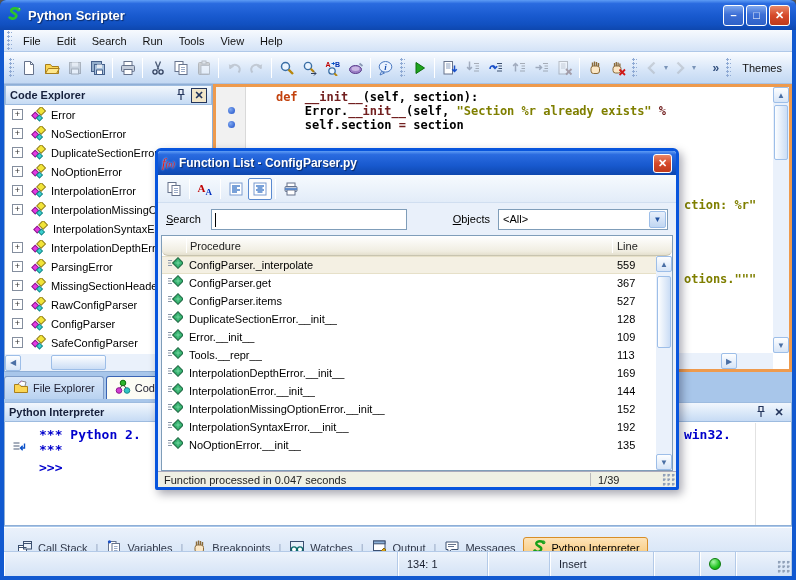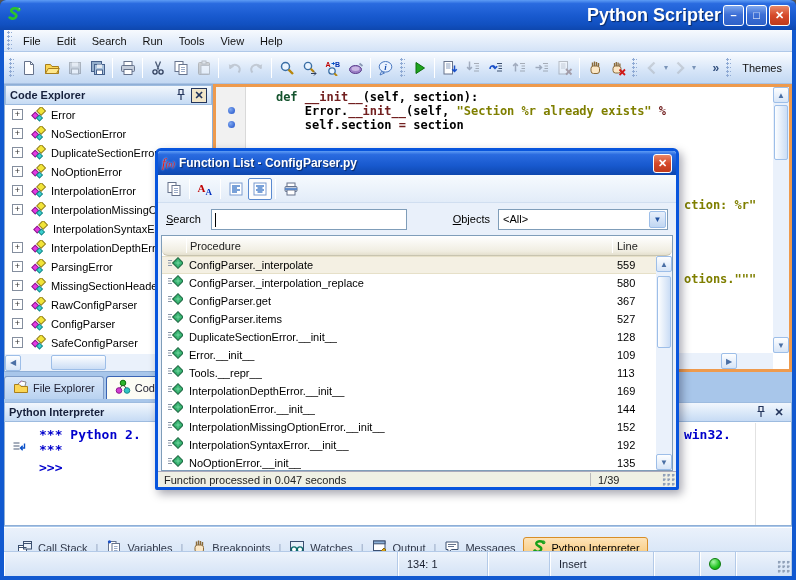--- a/index.html
+++ b/index.html
@@ -4,22 +4,22 @@
 <style>
   html,body{margin:0;padding:0;background:#555;}
   *{box-sizing:border-box;}
   .window{position:relative;width:796px;height:580px;background:#1159D0;
     font-family:"Liberation Sans",sans-serif;font-size:11px;color:#000;overflow:hidden;
     border-radius:6px 6px 0 0;}
   
   .titlebar{position:absolute;left:0;top:0;right:0;height:30px;
     background:linear-gradient(180deg,#5E9CF5 0%,#2A6BE0 12%,#1859CE 55%,#1150C0 82%,#0E47AE 100%);
     display:flex;align-items:center;padding:0 6px;border-radius:6px 6px 0 0;}
-  .titlebar .app-title{color:#fff;font-weight:bold;font-size:18px;margin-left:6px;
-    text-shadow:1px 1px 1px #0A2A66;flex:1;text-align:right;}
+  .titlebar .app-title{color:#fff;font-weight:bold;font-size:13px;margin-left:6px;
+    text-shadow:1px 1px 1px #0A2A66;flex:1;}
   .winbtn{width:21px;height:21px;margin-left:2px;border:1px solid #fff;border-radius:3px;
     display:flex;align-items:center;justify-content:center;color:#fff;font-size:11px;font-weight:bold;
     background:linear-gradient(180deg,#7FA8EE 0%,#3D6FD6 45%,#2E61C8 100%);}
   .winbtn.close{background:linear-gradient(180deg,#E88868 0%,#D6492A 50%,#BE3A1C 100%);}
   
   .client{position:absolute;left:4px;top:30px;width:788px;height:546px;background:#A8C6EA;}
   .menubar{position:absolute;left:0;top:0;width:788px;height:22px;
     background:linear-gradient(180deg,#F7FAFE,#D4E3F7);border-bottom:1px solid #AFC8E8;
     display:flex;align-items:center;}
   .menu-item{padding:3px 8px;color:#111;}
@@ -69,21 +69,21 @@
   .dock-tab svg{margin-right:4px;}
   
   .editor{position:absolute;left:209px;top:54px;width:370px;height:288px;border:3px solid #EE9A4D;background:#fff;width:370px;}
   .editor{width:370px;} 
   .ed-gutter{position:absolute;left:0;top:0;bottom:16px;width:30px;background:#F1F1F1;border-right:1px solid #D9D9D9;}
   .gutter-dot{position:absolute;left:12px;width:7px;height:7px;border-radius:50%;
     background:radial-gradient(circle at 35% 35%,#7FA8F0,#1D4FC8);}
   .ed-code{position:absolute;left:31px;top:0;right:16px;bottom:16px;overflow:hidden;
     font-family:"DejaVu Sans Mono",monospace;font-size:12px;font-weight:bold;padding-top:3px;}
   .code-line{height:14px;line-height:14px;white-space:pre;}
-  .tk-kw{color:#14532d;} .tk-dunder{color:#722020;} .tk-str{color:#7F7F00;} .tk-op{color:#722020;} .tk-p{color:#000;}
+  .tk-kw{color:#c2410c;} .tk-dunder{color:#722020;} .tk-str{color:#7F7F00;} .tk-op{color:#722020;} .tk-p{color:#000;}
   .ed-frag{position:absolute;color:#7F7F00;white-space:pre;}
   .ed-vscroll{position:absolute;right:0;top:0;bottom:16px;width:16px;background:#EAF1FB;}
   .ed-vscroll .sb-btn{position:absolute;left:0;}
   .ed-hscroll{position:absolute;left:0;bottom:0;right:52px;height:16px;background:#EAF1FB;display:flex;align-items:center;justify-content:space-between;}
   .ed-corner{position:absolute;right:16px;bottom:0;width:36px;height:16px;background:#EAF1FB;}
   
   .interp{position:absolute;left:0;top:372px;width:788px;height:124px;background:#fff;border:1px solid #8FAFD6;}
   .interp .panel-header{margin:-1px -1px 0 -1px;}
   .interp-body{position:absolute;left:0;top:20px;right:0;bottom:0;background:#fff;overflow:hidden;
     font-family:"DejaVu Sans Mono",monospace;font-size:13px;font-weight:bold;color:#0000CC;}
@@ -713,29 +713,20 @@
                 </svg></span>
               <span>ConfigParser._interpolate</span>
               <span class="lr-line mono-num">559</span>
             </div>
             <div class="list-row">
               <span><svg width="16" height="16" viewBox="0 0 16 16" xmlns="http://www.w3.org/2000/svg">
                   <path d="M1 4.5h4M1 7h3M1 9.5h4" stroke="#8A96A8"></path>
                   <rect x="7.2" y="3.2" width="7.6" height="7.6" transform="rotate(45 11 7)" fill="#35B06E" stroke="#15603A"></rect>
                   <path d="M8.5 7h5M11 4.5v5" stroke="#7FDCA8" stroke-width="0.8"></path>
                 </svg></span>
-              <span>ConfigParser._interpolation_replace</span>
-              <span class="lr-line mono-num">580</span>
-            </div>
-            <div class="list-row">
-              <span><svg width="16" height="16" viewBox="0 0 16 16" xmlns="http://www.w3.org/2000/svg">
-                  <path d="M1 4.5h4M1 7h3M1 9.5h4" stroke="#8A96A8"></path>
-                  <rect x="7.2" y="3.2" width="7.6" height="7.6" transform="rotate(45 11 7)" fill="#35B06E" stroke="#15603A"></rect>
-                  <path d="M8.5 7h5M11 4.5v5" stroke="#7FDCA8" stroke-width="0.8"></path>
-                </svg></span>
               <span>ConfigParser.get</span>
               <span class="lr-line mono-num">367</span>
             </div>
             <div class="list-row">
               <span><svg width="16" height="16" viewBox="0 0 16 16" xmlns="http://www.w3.org/2000/svg">
                   <path d="M1 4.5h4M1 7h3M1 9.5h4" stroke="#8A96A8"></path>
                   <rect x="7.2" y="3.2" width="7.6" height="7.6" transform="rotate(45 11 7)" fill="#35B06E" stroke="#15603A"></rect>
                   <path d="M8.5 7h5M11 4.5v5" stroke="#7FDCA8" stroke-width="0.8"></path>
                 </svg></span>
               <span>ConfigParser.items</span>

